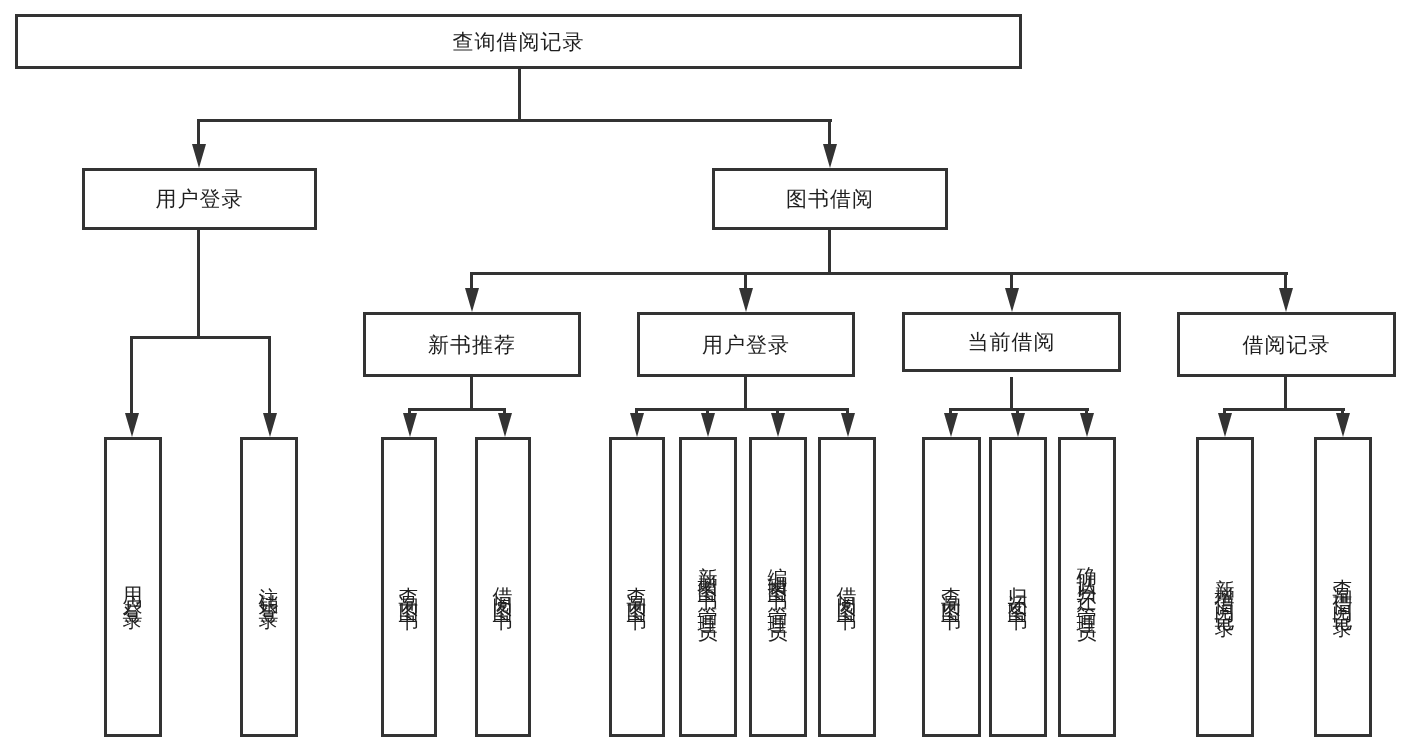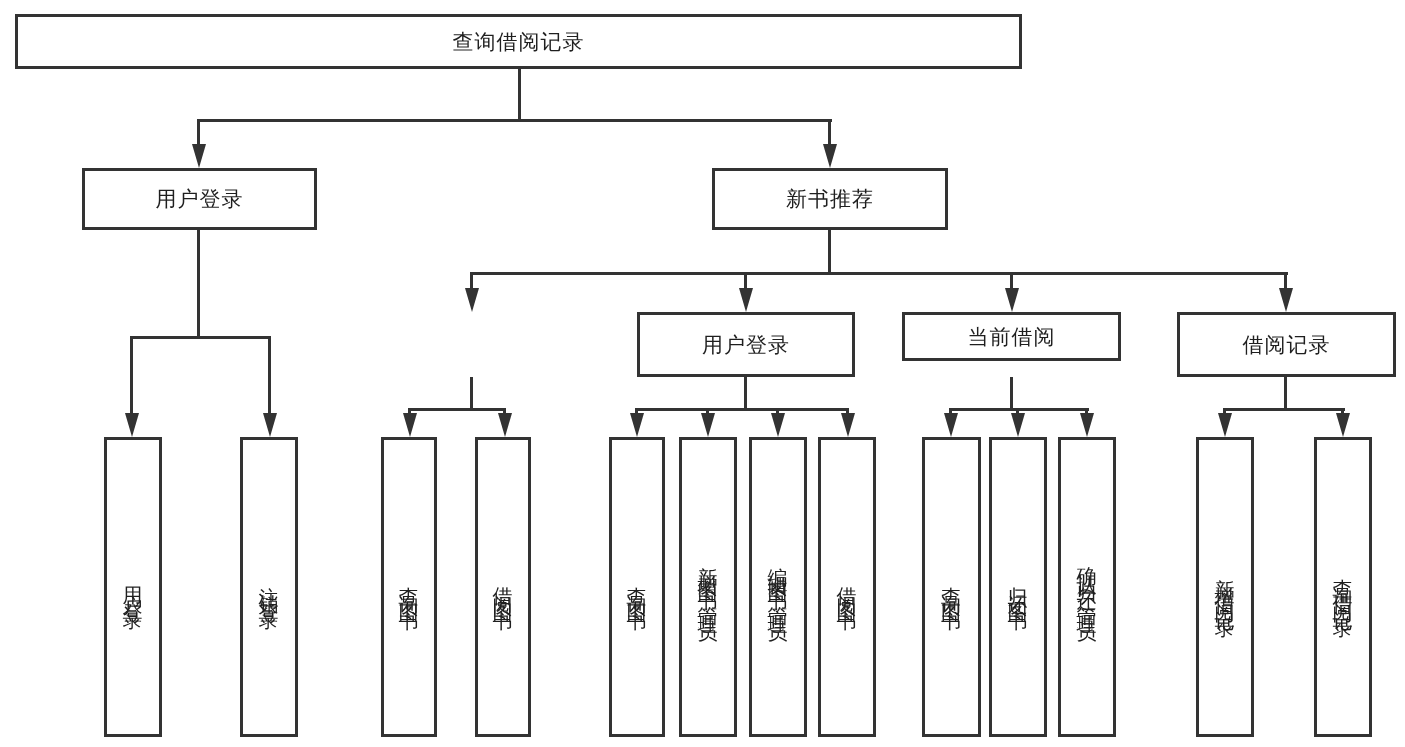--- a/index.html
+++ b/index.html
@@ -45,45 +45,48 @@
   <div class="hline" style="left:197px;top:119px;width:635px;"></div>
   <div class="vline" style="left:197px;top:119px;height:28px;"></div>
   <div class="arrow" style="left:192px;top:144px;"></div>
   <div class="vline" style="left:828px;top:119px;height:28px;"></div>
   <div class="arrow" style="left:823px;top:144px;"></div>
 
   <div class="node" style="left:82px;top:168px;width:235px;height:62px;">
     <span>用户登录</span>
   </div>
   <div class="node" style="left:712px;top:168px;width:236px;height:62px;">
-    <span>新书推荐</span>
+    <span>图书借阅</span>
   </div>
 
   <div class="vline" style="left:197px;top:230px;height:109px;"></div>
   <div class="hline" style="left:130px;top:336px;width:141px;"></div>
   <div class="vline" style="left:130px;top:336px;height:80px;"></div>
   <div class="arrow" style="left:125px;top:413px;"></div>
   <div class="vline" style="left:268px;top:336px;height:80px;"></div>
   <div class="arrow" style="left:263px;top:413px;"></div>
 
   <div class="vline" style="left:828px;top:230px;height:45px;"></div>
   <div class="hline" style="left:470px;top:272px;width:818px;"></div>
   <div class="vline" style="left:470px;top:272px;height:18px;"></div>
   <div class="arrow" style="left:465px;top:288px;"></div>
   <div class="vline" style="left:744px;top:272px;height:18px;"></div>
   <div class="arrow" style="left:739px;top:288px;"></div>
   <div class="vline" style="left:1010px;top:272px;height:18px;"></div>
   <div class="arrow" style="left:1005px;top:288px;"></div>
   <div class="vline" style="left:1284px;top:272px;height:18px;"></div>
   <div class="arrow" style="left:1279px;top:288px;"></div>
 
+  <div class="node" style="left:363px;top:312px;width:218px;height:65px;">
+    <span>新书推荐</span>
+  </div>
   <div class="node" style="left:637px;top:312px;width:218px;height:65px;">
     <span>用户登录</span>
   </div>
-  <div class="node" style="left:902px;top:312px;width:219px;height:49px;">
+  <div class="node" style="left:902px;top:312px;width:219px;height:60px;">
     <span>当前借阅</span>
   </div>
   <div class="node" style="left:1177px;top:312px;width:219px;height:65px;">
     <span>借阅记录</span>
   </div>
 
   <div class="vline" style="left:470px;top:377px;height:31px;"></div>
   <div class="hline" style="left:408px;top:408px;width:98px;"></div>
   <div class="vline" style="left:408px;top:408px;height:8px;"></div>
   <div class="arrow" style="left:403px;top:413px;"></div>

